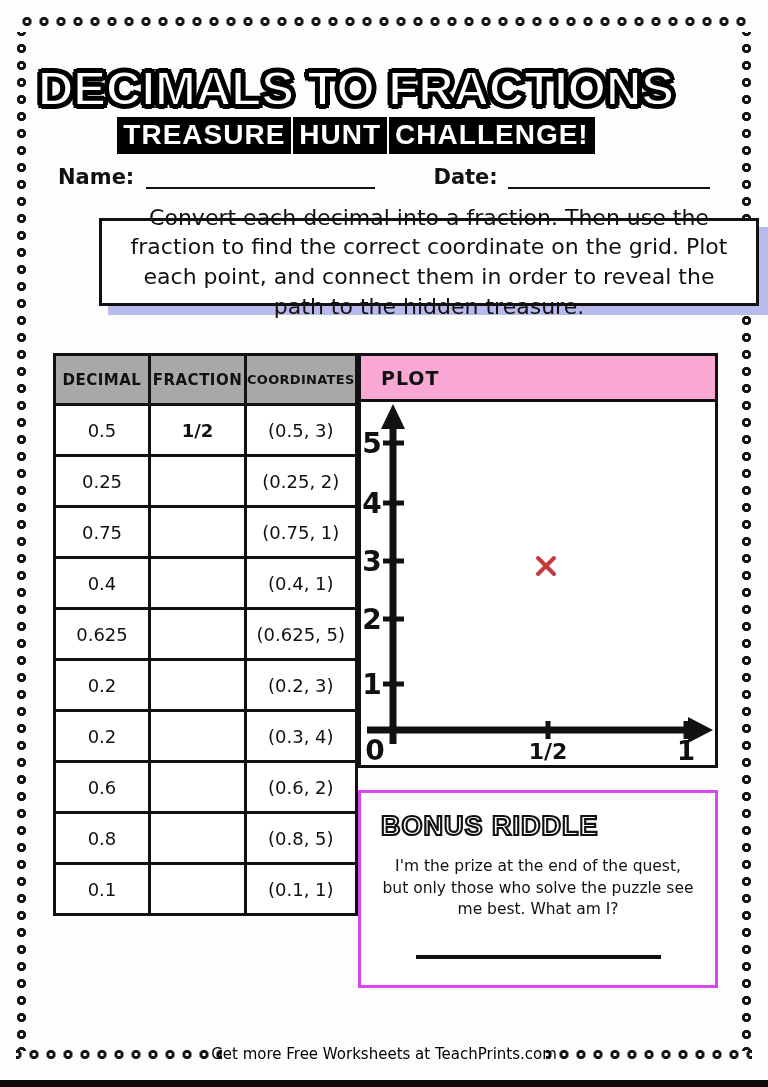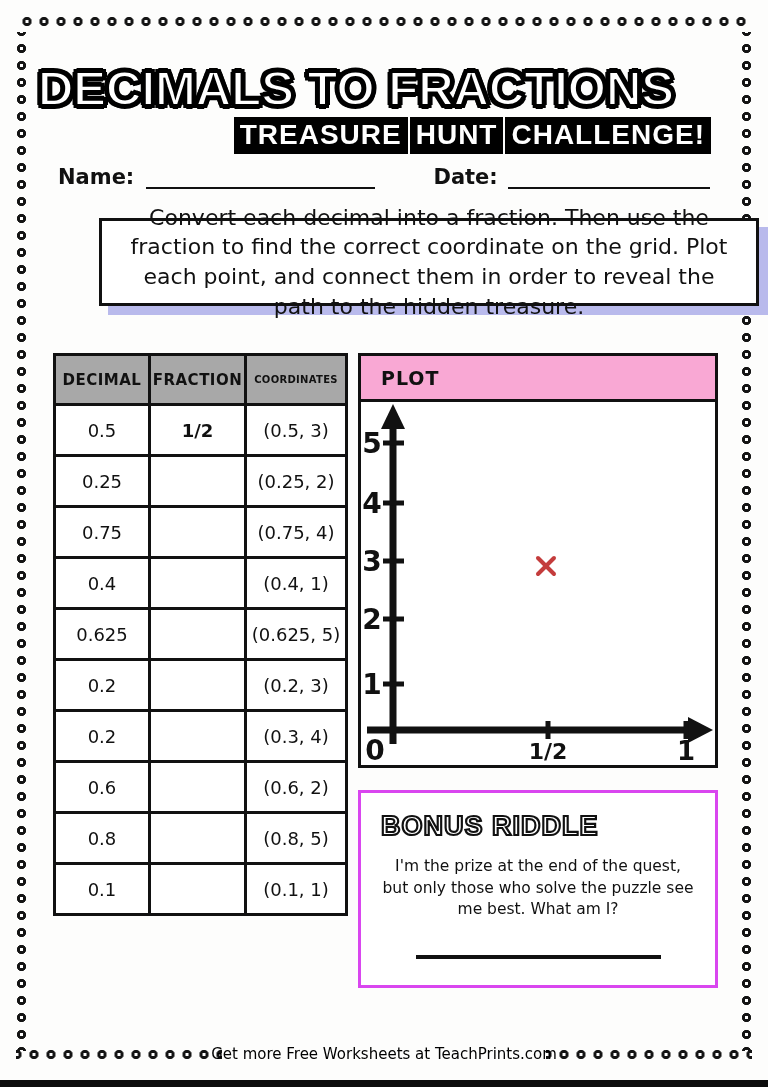--- a/index.html
+++ b/index.html
@@ -29,21 +29,21 @@
 
   
   .title-wrap { position:absolute; top:64px; left:0; width:712px; text-align:center; }
   .main-title {
     font-family:"Liberation Sans", sans-serif; font-weight:900; font-size:49px; letter-spacing:0px;
     color:#fff; -webkit-text-stroke:2px #000;
     text-shadow:-4px 0 #000, 4px 0 #000, 0 -4px #000, 0 4px #000,
                 -3px -3px #000, 3px 3px #000, -3px 3px #000, 3px -3px #000;
     line-height:1.0;
   }
-  .sub-title { margin-top:4px;text-align:right; }
+  .sub-title { margin-top:4px; }
   .sub-title span {
     display:inline-block; background:#000; color:#fff;
     font-family:"Liberation Sans", sans-serif; font-weight:900; font-size:28px;
     padding:2px 6px 3px; margin:0 1px; letter-spacing:1px;
   }
 
   
   .name-date { position:absolute; top:165px; left:58px; width:652px; display:flex; }
   .nd-label { font-weight:bold; font-size:21px; color:#111; }
   .nd-line { border-bottom:2px solid #111; height:24px; }
@@ -56,21 +56,21 @@
     position:absolute; left:55px; top:218px; width:660px; height:88px;
     background:#fff; border:3px solid #111; box-shadow:9px 9px 0 #b9baec;
     display:flex; align-items:center; justify-content:center; text-align:center;
     font-size:22px; line-height:1.35; color:#111; padding:4px 14px;margin-left:44px;
   }
 
   
   .conv-table { position:absolute; left:53px; top:353px; border-collapse:collapse; }
   .conv-table th, .conv-table td { border:3px solid #111; text-align:center; vertical-align:middle; color:#111; }
   .conv-table th { background:#a8a8a8; height:50px; font-family:"DejaVu Sans", sans-serif; font-weight:bold; font-size:15px; letter-spacing:0.5px; }
-  .conv-table th.small { font-size:10px; letter-spacing:0.3px; }
+  .conv-table th.small { font-size:13px; letter-spacing:0.3px; }
   .conv-table td { background:#fff; height:51px; font-size:18px; }
   .col-dec { width:95px; } .col-frac { width:96px; } .col-coord { width:101px; }
   .red { color:#c4504c; font-weight:bold; }
 
   
   .plot-box { position:absolute; left:358px; top:353px; width:360px; height:415px; border:3px solid #111; background:#fff; }
   .plot-header { height:46px; background:#f9a8d4; border-bottom:3px solid #111; display:flex; align-items:center;
     padding-left:20px; font-weight:bold; font-size:19px; letter-spacing:1px; color:#111; }
   .plot-canvas { width:354px; height:363px; display:block; }
   .plot-canvas text { font-family:"DejaVu Sans", sans-serif; font-weight:bold; fill:#111; }
@@ -131,21 +131,21 @@
         <td>(0.5, 3)</td>
       </tr>
       <tr>
         <td>0.25</td>
         <td></td>
         <td>(0.25, 2)</td>
       </tr>
       <tr>
         <td>0.75</td>
         <td></td>
-        <td>(0.75, 4)</td>
+        <td>(0.75, 1)</td>
       </tr>
       <tr>
         <td>0.4</td>
         <td></td>
         <td>(0.4, 1)</td>
       </tr>
       <tr>
         <td>0.625</td>
         <td></td>
         <td>(0.625, 5)</td>

